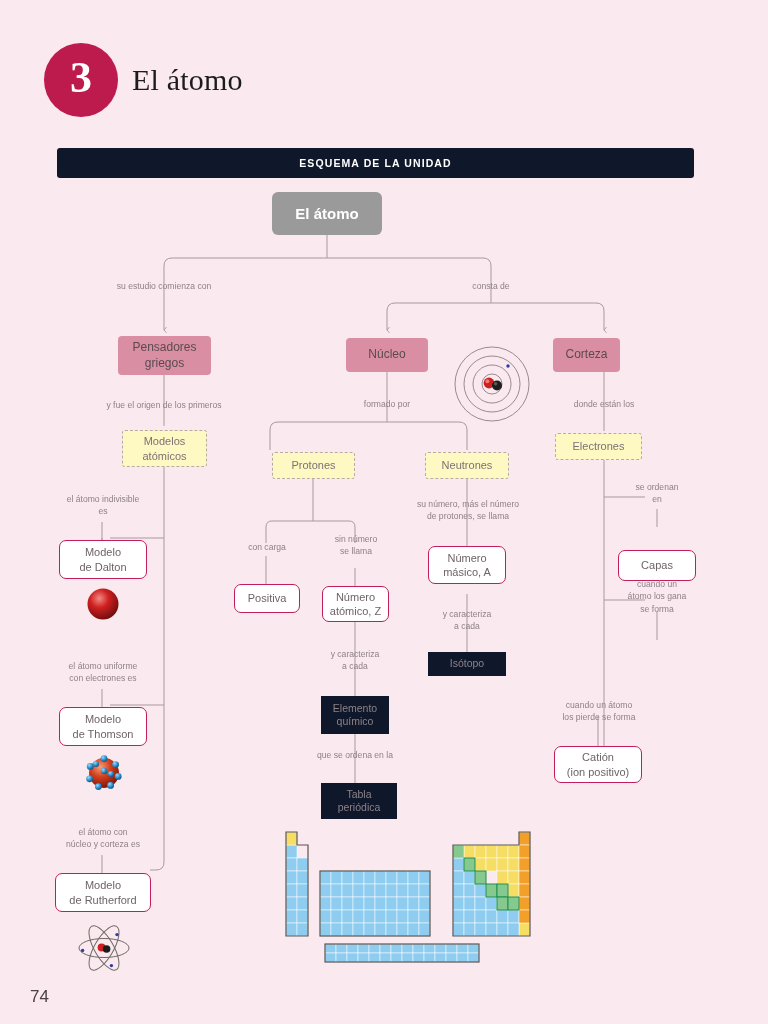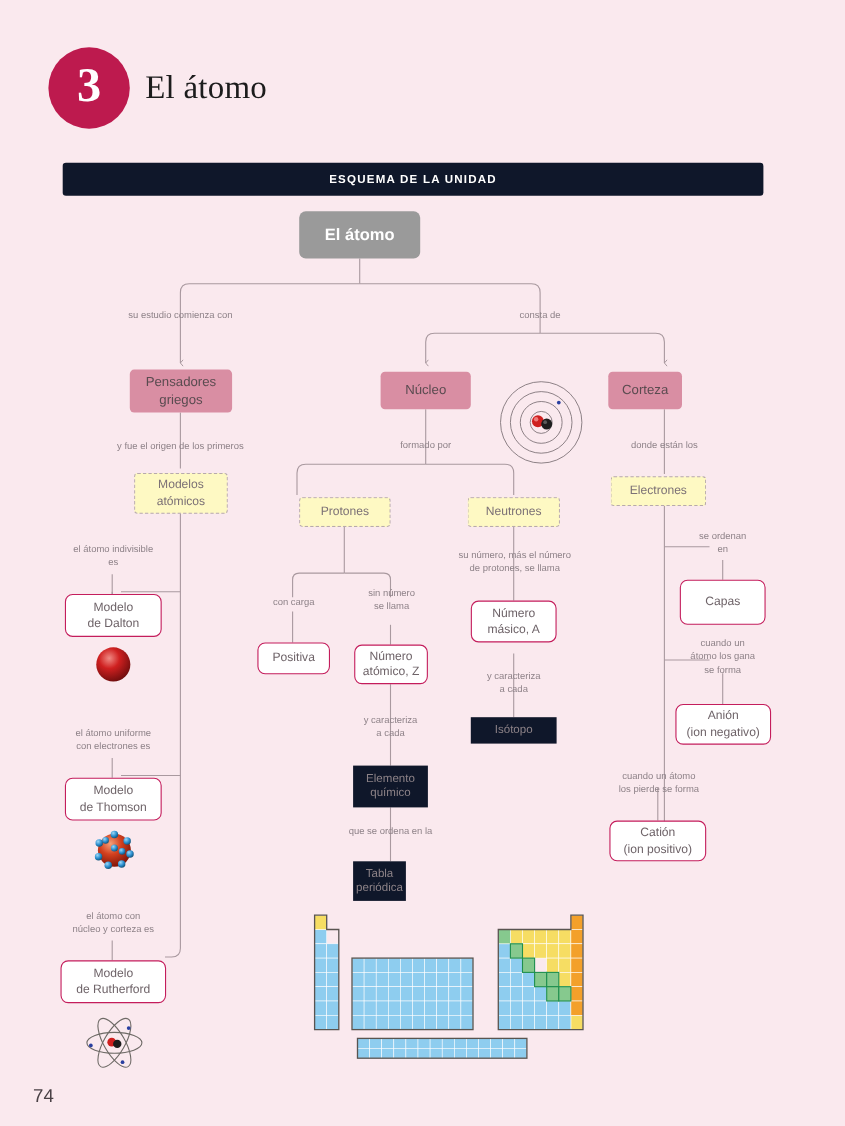--- a/index.html
+++ b/index.html
@@ -185,27 +185,25 @@
 atómico, Z</div>
 
   <div class="node node-outline" style="left: 428px; top: 546px; width: 78px; height: 38px; white-space: pre-line;">Número
 másico, A</div>
 
   <div class="node node-plain" style="left:428px;top:652px;width:78px;height:24px;">Isótopo</div>
 
   <div class="node node-plain" style="left: 321px; top: 696px; width: 68px; height: 38px; white-space: pre-line;">Elemento
 químico</div>
 
-  <div class="node node-plain" style="left: 321px; top: 783px; width: 48px; height: 36px; white-space: pre-line;">Tabla
+  <div class="node node-plain" style="left: 321px; top: 783px; width: 76px; height: 36px; white-space: pre-line;">Tabla
 periódica</div>
 
-  <div class="node node-outline" style="left:618px;top:527px;width:78px;height:41px;">Capas</div>
-
-  <div class="node node-outline" style="left: 614px; top: 640px; width: 87px; height: 37px; white-space: pre-line;">Anión
-(ion negativo)</div>
+  <div class="node node-outline" style="left:618px;top:550px;width:78px;height:31px;">Capas</div>
+
 
   <div class="node node-outline" style="left: 554px; top: 746px; width: 88px; height: 37px; white-space: pre-line;">Catión
 (ion positivo)</div>
 
   <div class="caption" style="left:99px;top:280px;width:130px;">su estudio comienza con</div>
 
   <div class="caption" style="left:446px;top:280px;width:90px;">consta de</div>
 
   <div class="caption" style="left:84px;top:399px;width:160px;">y fue el origen de los primeros</div>
 

